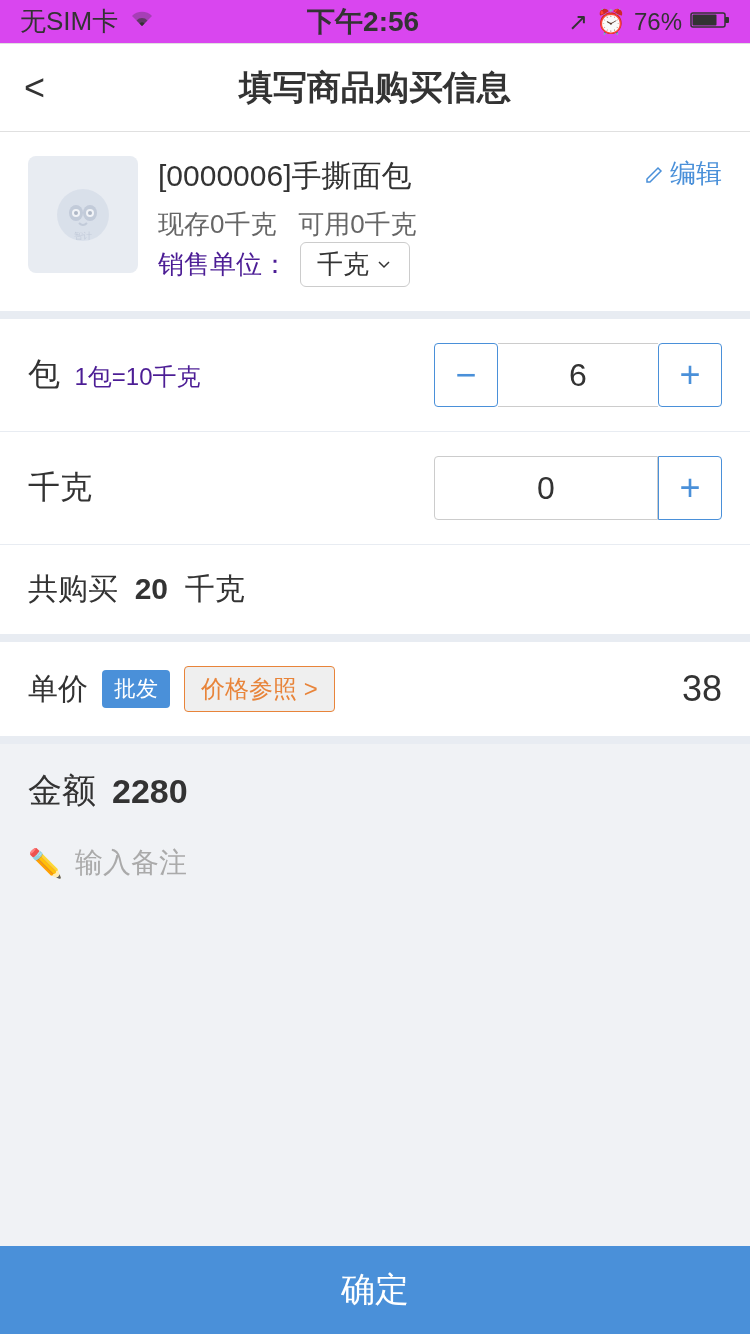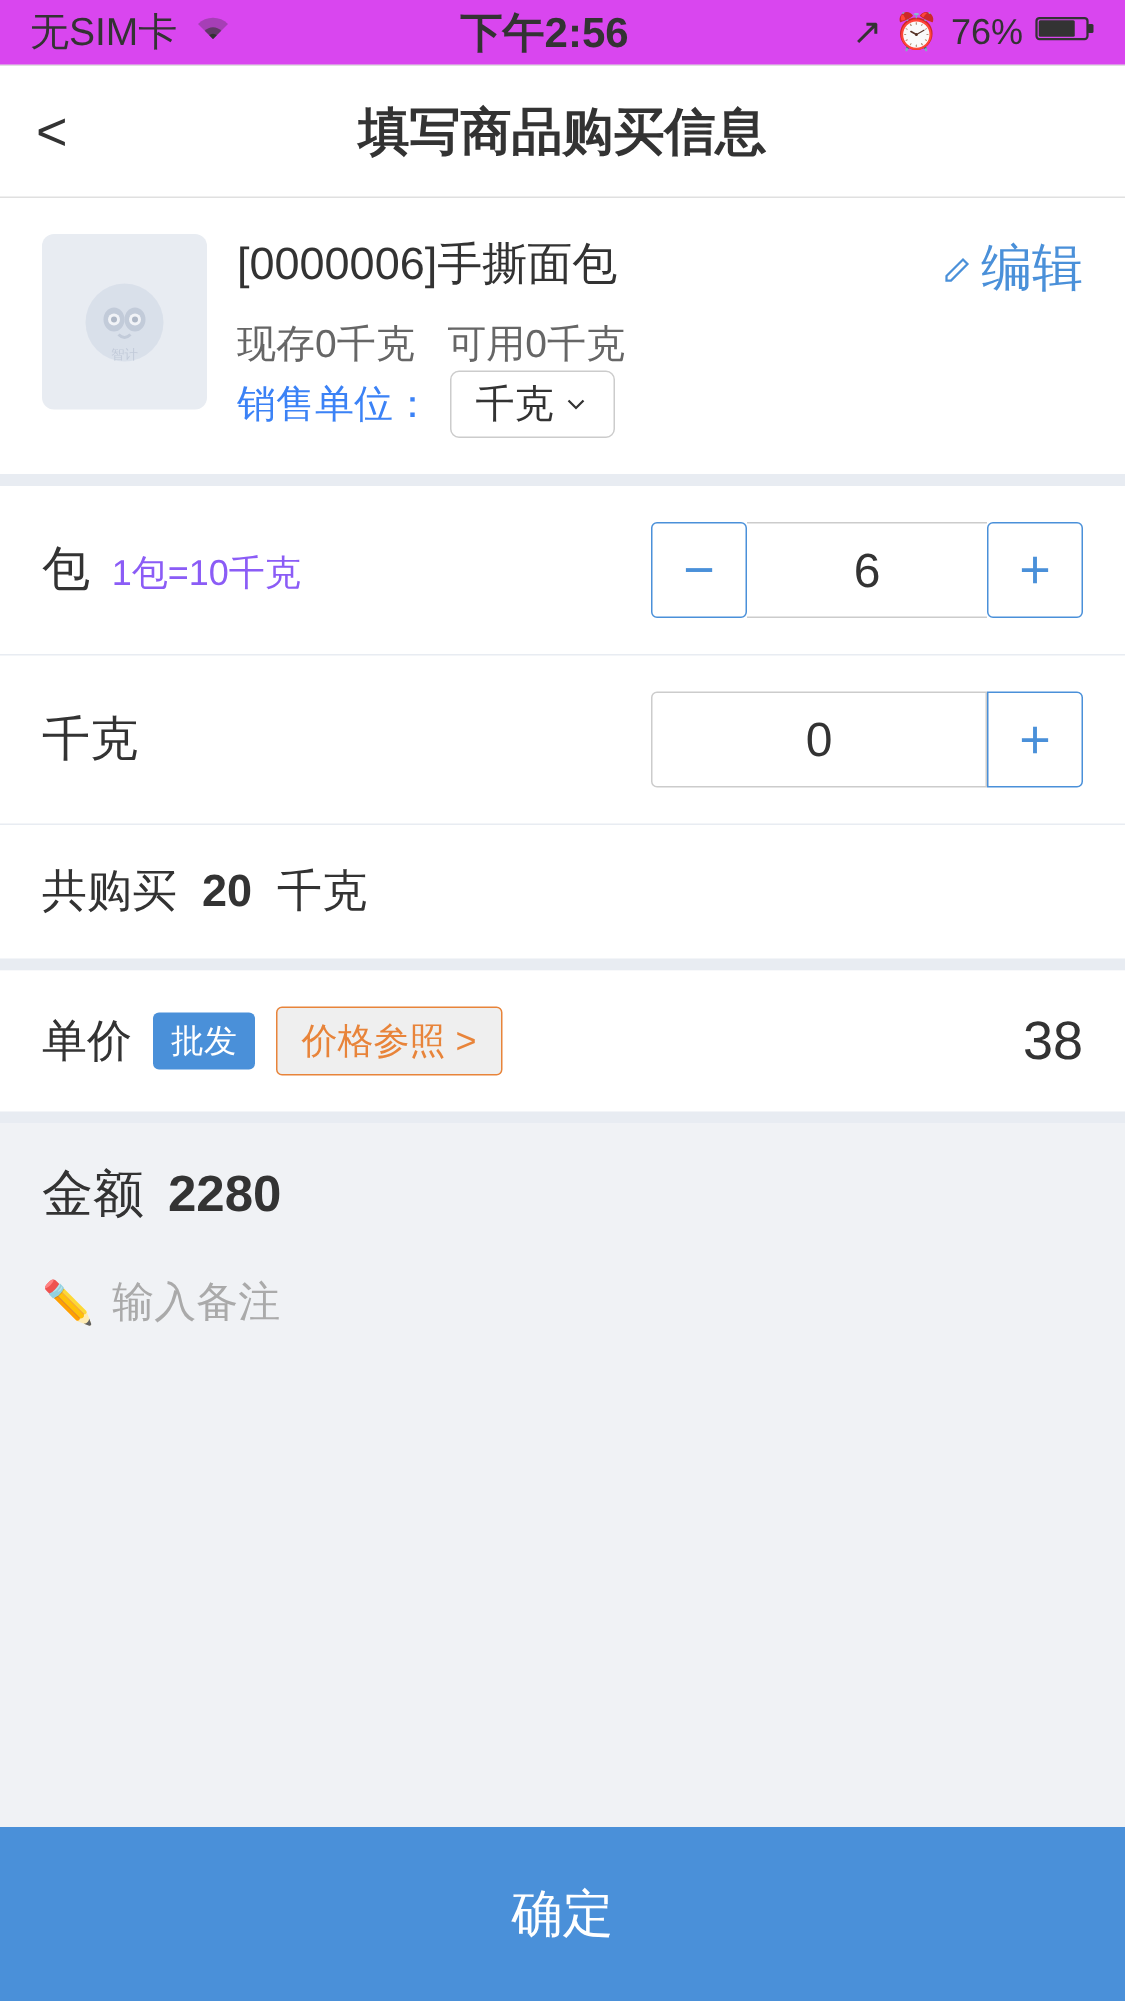--- a/index.html
+++ b/index.html
@@ -102,38 +102,38 @@
       align-items: flex-start;
       margin-bottom: 10px;
     }
     .product-name {
       font-size: 30px;
       color: #333;
       font-weight: 500;
     }
     .edit-btn {
       color: #4a90d9;
-      font-size: 34px;
+      font-size: 26px;
       display: flex;
       align-items: center;
       gap: 4px;
       cursor: pointer;
     }
     .product-stock {
       font-size: 26px;
       color: #666;
     }
     .unit-row {
       display: flex;
       align-items: center;
       gap: 12px;
     }
     .unit-label {
       font-size: 26px;
-      color: #3b82f6;
+      color: #4c1d95;
     }
     .unit-select {
       border: 1px solid #ccc;
       border-radius: 6px;
       padding: 4px 16px;
       font-size: 26px;
       color: #333;
       background: #fff;
       display: flex;
       align-items: center;
@@ -150,21 +150,21 @@
       justify-content: space-between;
       padding: 24px 28px;
       border-bottom: 1px solid #e8ecf2;
     }
     .input-row-label {
       font-size: 32px;
       color: #333;
     }
     .input-row-sublabel {
       font-size: 24px;
-      color: #8b5cf6;
+      color: #4c1d95;
       margin-left: 10px;
     }
     .qty-control {
       display: flex;
       align-items: center;
       gap: 0;
     }
     .qty-btn {
       width: 64px;
       height: 64px;
@@ -317,21 +317,21 @@
       font-size: 28px;
     }
     .remark-text {
       font-size: 28px;
       color: #aaa;
     }
 
     
     .confirm-btn {
       width: 100%;
-      height: 116px;
+      height: 88px;
       background: #4a90d9;
       color: #fff;
       font-size: 34px;
       border: none;
       cursor: pointer;
       display: flex;
       align-items: center;
       justify-content: center;
       margin-top: auto;
       flex-shrink: 0;

